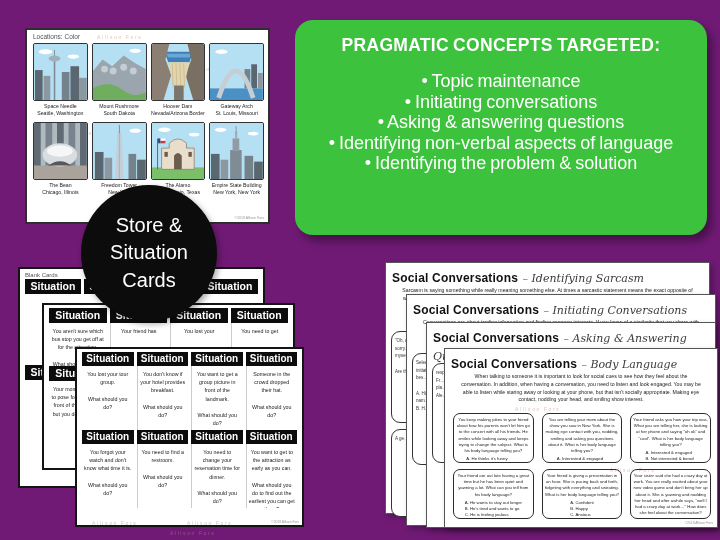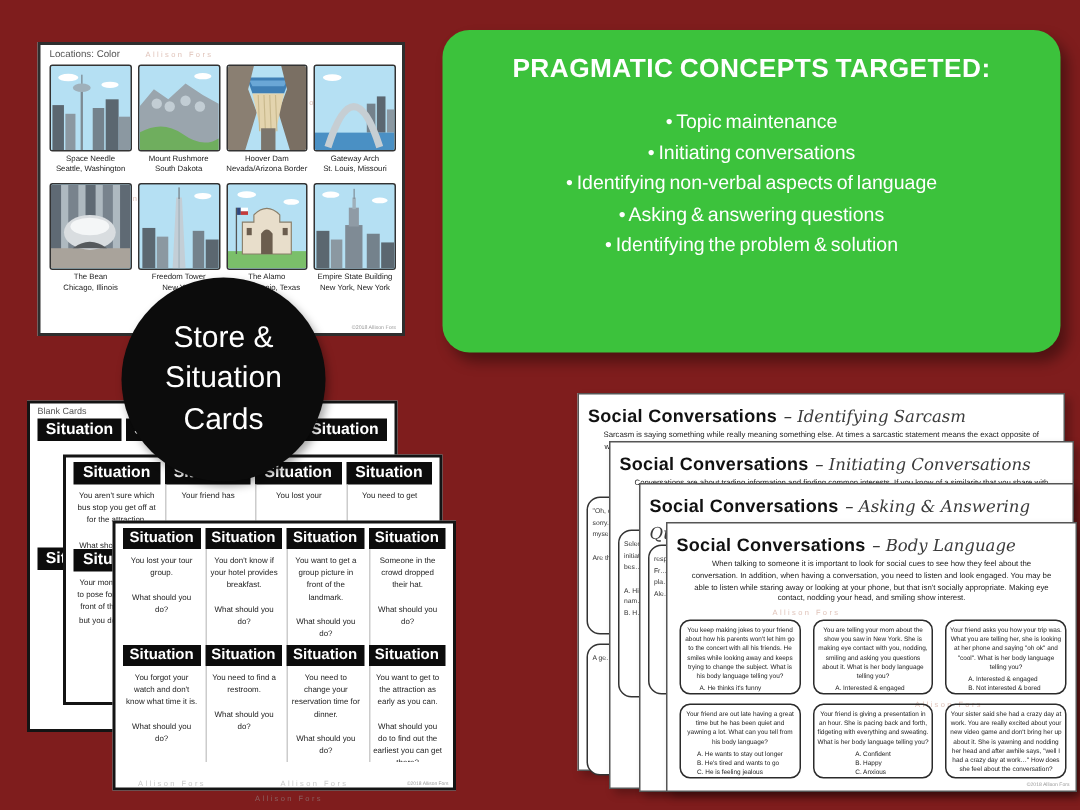--- a/index.html
+++ b/index.html
@@ -1,16 +1,16 @@
 <!DOCTYPE html>
 <html><head>
 <meta charset="utf-8">
 <style>
   html,body{margin:0;padding:0;background:#fff;}
-  .canvas{position:relative;width:720px;height:540px;background:#7f1d1d;overflow:hidden;
+  .canvas{position:relative;width:720px;height:540px;background:#701a75;overflow:hidden;
           font-family:"Liberation Sans",sans-serif;color:#222;}
   .canvas *{box-sizing:border-box;}
 
   
   .wm{position:absolute;font-size:5px;letter-spacing:1.6px;color:rgba(195,140,122,.55);
       pointer-events:none;white-space:nowrap;}
   .wm.gray{color:rgba(150,150,150,.55);}
 
   
   .loc-sheet{position:absolute;left:25px;top:28px;width:245px;height:196px;background:#fff;
@@ -24,21 +24,21 @@
   .loc-cap{margin-top:2px;text-align:center;font-size:5.2px;line-height:1.25;color:#222;}
   .loc-cap span{display:block;}
   .loc-footer{position:absolute;right:4px;bottom:2px;font-size:3.5px;color:#999;}
 
   
   .green-box{position:absolute;left:295px;top:20px;width:412px;height:215px;border-radius:18px;
              background:#3cc23c;box-shadow:5px 6px 9px rgba(0,0,0,.38);color:#fff;text-align:center;
              padding-top:15px;}
   .green-box h2{margin:0;font-size:17.5px;font-weight:bold;letter-spacing:.3px;word-spacing:-1px;}
   .gb-bullets{margin-top:15px;}
-  .gb-bullets div{font-size:13px;line-height:20.5px;word-spacing:-1px;}
+  .gb-bullets div{font-size:18px;line-height:20.5px;word-spacing:-1px;}
   .gb-bullets div::before{content:"• ";}
 
   
   .badge{position:absolute;border-radius:50%;background:#0c0c0c;color:#fff;display:flex;
          flex-direction:column;align-items:center;justify-content:center;text-align:center;
          box-shadow:2px 3px 6px rgba(0,0,0,.35);}
   .badge-store{left:81px;top:185px;width:136px;height:136px;font-size:20px;line-height:1.38;align-items:center;}
   .badge-social{left:360px;top:382px;width:146px;height:146px;font-size:18px;line-height:1.45;}
 
   
@@ -262,22 +262,22 @@
       </figure>
     </div>
     <div class="loc-footer">©2018 Allison Fors</div>
   </section>
 
   <aside class="green-box">
     <h2>PRAGMATIC CONCEPTS TARGETED:</h2>
     <div class="gb-bullets">
       <div>Topic maintenance</div>
       <div>Initiating conversations</div>
+      <div>Asking &amp; answering questions</div>
       <div>Identifying non-verbal aspects of language</div>
-      <div>Asking &amp; answering questions</div>
       <div>Identifying the problem &amp; solution</div>
     </div>
   </aside>
 
   <section class="sit-sheet sit-blank">
     <div class="sit-title">Blank Cards</div>
     <div class="wm gray" style="left:148px;top:8px;">Allison Fors</div>
     <div class="sit-bars">
       <div class="sit-bar">Situation</div>
       <div class="sit-bar">Situation</div>

